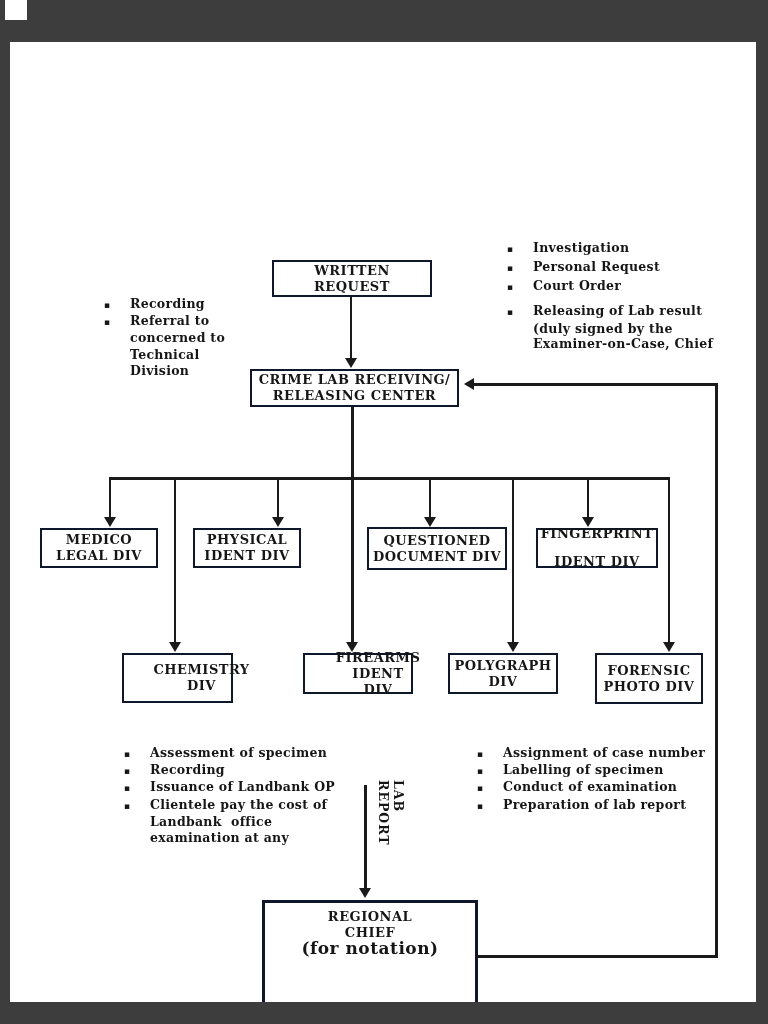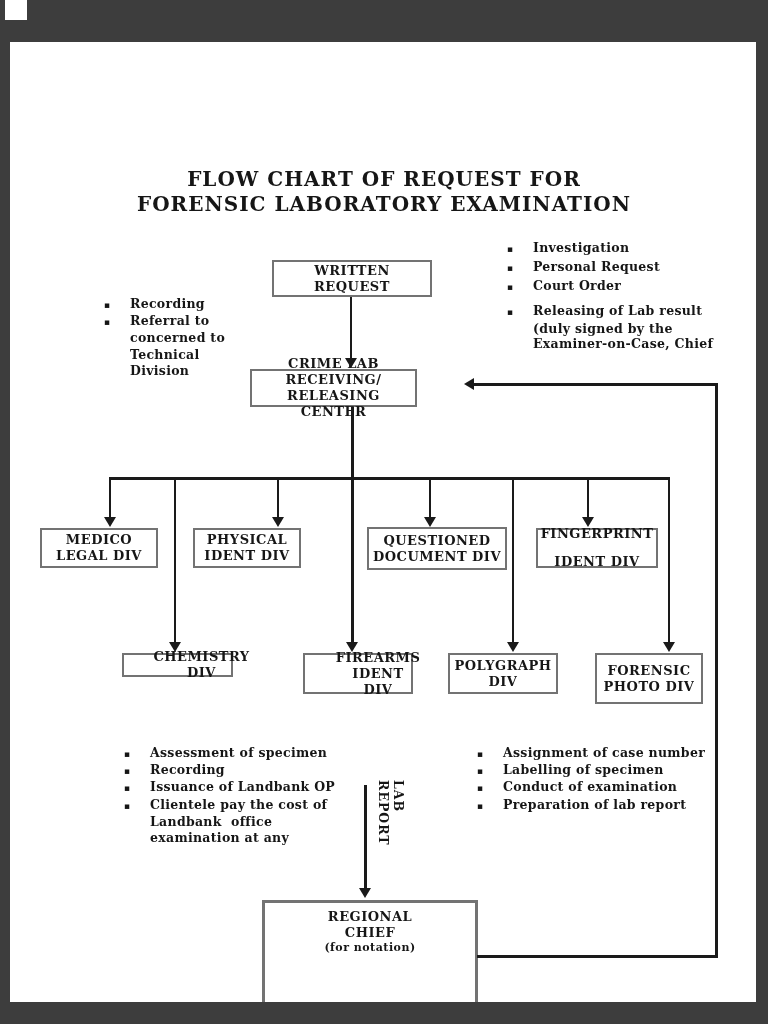--- a/index.html
+++ b/index.html
@@ -5,25 +5,25 @@
   html,body{margin:0;padding:0;background:#ffffff;}
   .canvas{position:relative;width:768px;height:1024px;background:#ffffff;overflow:hidden;
           font-family:"DejaVu Serif", serif;color:#111;}
   
   .frame{position:absolute;background:#3d3d3d;}
   .notch{position:absolute;background:#ffffff;}
   
   .title{position:absolute;left:0;top:167px;width:768px;text-align:center;
          font-weight:bold;font-size:20px;line-height:25px;letter-spacing:1px;color:#161616;}
   
-  .node{position:absolute;border:2px solid #737373;background:#fff;display:flex;
+  .node{position:absolute;border:2px solid #0f172a;background:#fff;display:flex;
         flex-direction:column;align-items:center;justify-content:center;text-align:center;
         font-weight:bold;font-size:13px;line-height:16px;letter-spacing:0.5px;color:#161616;box-sizing:border-box;}
   .node-big{border-width:3px;justify-content:flex-start;padding-top:6px;}
-  .node-sub{font-size:11px;line-height:14px;font-weight:bold;}
+  .node-sub{font-size:17px;line-height:14px;font-weight:bold;}
   
   .line{position:absolute;background:#1a1a1a;}
   .arr-down{position:absolute;width:0;height:0;border-left:6px solid transparent;
             border-right:6px solid transparent;border-top:10px solid #1a1a1a;}
   .arr-left{position:absolute;width:0;height:0;border-top:6px solid transparent;
             border-bottom:6px solid transparent;border-right:10px solid #1a1a1a;}
   
   .blist{position:absolute;font-weight:bold;font-size:12.5px;color:#161616;letter-spacing:0.3px;}
   .bl-row{display:flex;align-items:baseline;}
   .bl-bullet{width:26px;flex:0 0 26px;font-size:9px;text-align:left;}
@@ -33,24 +33,20 @@
   .lh155 .bl-row{line-height:15.5px;}
   
   .vlabel{position:absolute;writing-mode:vertical-rl;text-orientation:mixed;
           font-weight:bold;font-size:12.5px;letter-spacing:1px;color:#161616;}
 </style>
 </head>
 <body>
 
 <div class="canvas">
 
-  <div class="title">
-    <div>FLOW CHART OF REQUEST FOR</div>
-    <div>FORENSIC LABORATORY EXAMINATION</div>
-  </div>
 
   <div class="blist lh16" style="left:104px;top:296px;">
       <div class="bl-row">
         <span class="bl-bullet">▪</span>
         <span class="bl-text">Recording</span>
       </div>
       <div class="bl-row">
         <span class="bl-bullet">▪</span>
         <span class="bl-text">Referral to</span>
       </div>
@@ -139,21 +135,21 @@
         <span class="bl-bullet">▪</span>
         <span class="bl-text">Preparation of lab report</span>
       </div>
     </div>
 
   <div class="node" style="left:272px;top:260px;width:160px;height:37px;">
     <div>WRITTEN</div>
     <div>REQUEST</div>
   </div>
 
-  <div class="node" style="left:250px;top:369px;width:167px;height:38px;">
+  <div class="node" style="left:250px;top:369px;width:209px;height:38px;">
     <div>CRIME LAB RECEIVING/</div>
     <div>RELEASING CENTER</div>
   </div>
 
   <div class="node" style="left:40px;top:528px;width:118px;height:40px;">
     <div>MEDICO</div>
     <div>LEGAL DIV</div>
   </div>
   <div class="node" style="left:193px;top:528px;width:108px;height:40px;">
     <div>PHYSICAL</div>
@@ -161,21 +157,21 @@
   </div>
   <div class="node" style="left:367px;top:527px;width:140px;height:43px;">
     <div>QUESTIONED</div>
     <div>DOCUMENT DIV</div>
   </div>
   <div class="node" style="left:536px;top:528px;width:122px;height:40px;gap:12px;">
     <div>FINGERPRINT</div>
     <div>IDENT DIV</div>
   </div>
 
-  <div class="node" style="left:122px;top:653px;width:111px;height:24px;padding-left:48px;">
+  <div class="node" style="left:122px;top:653px;width:111px;height:50px;padding-left:48px;">
     <div>CHEMISTRY</div>
     <div>DIV</div>
   </div>
   <div class="node" style="left:303px;top:653px;width:110px;height:41px;padding-left:40px;">
     <div>FIREARMS</div>
     <div>IDENT DIV</div>
   </div>
   <div class="node" style="left:448px;top:653px;width:110px;height:41px;">
     <div>POLYGRAPH</div>
     <div>DIV</div>

